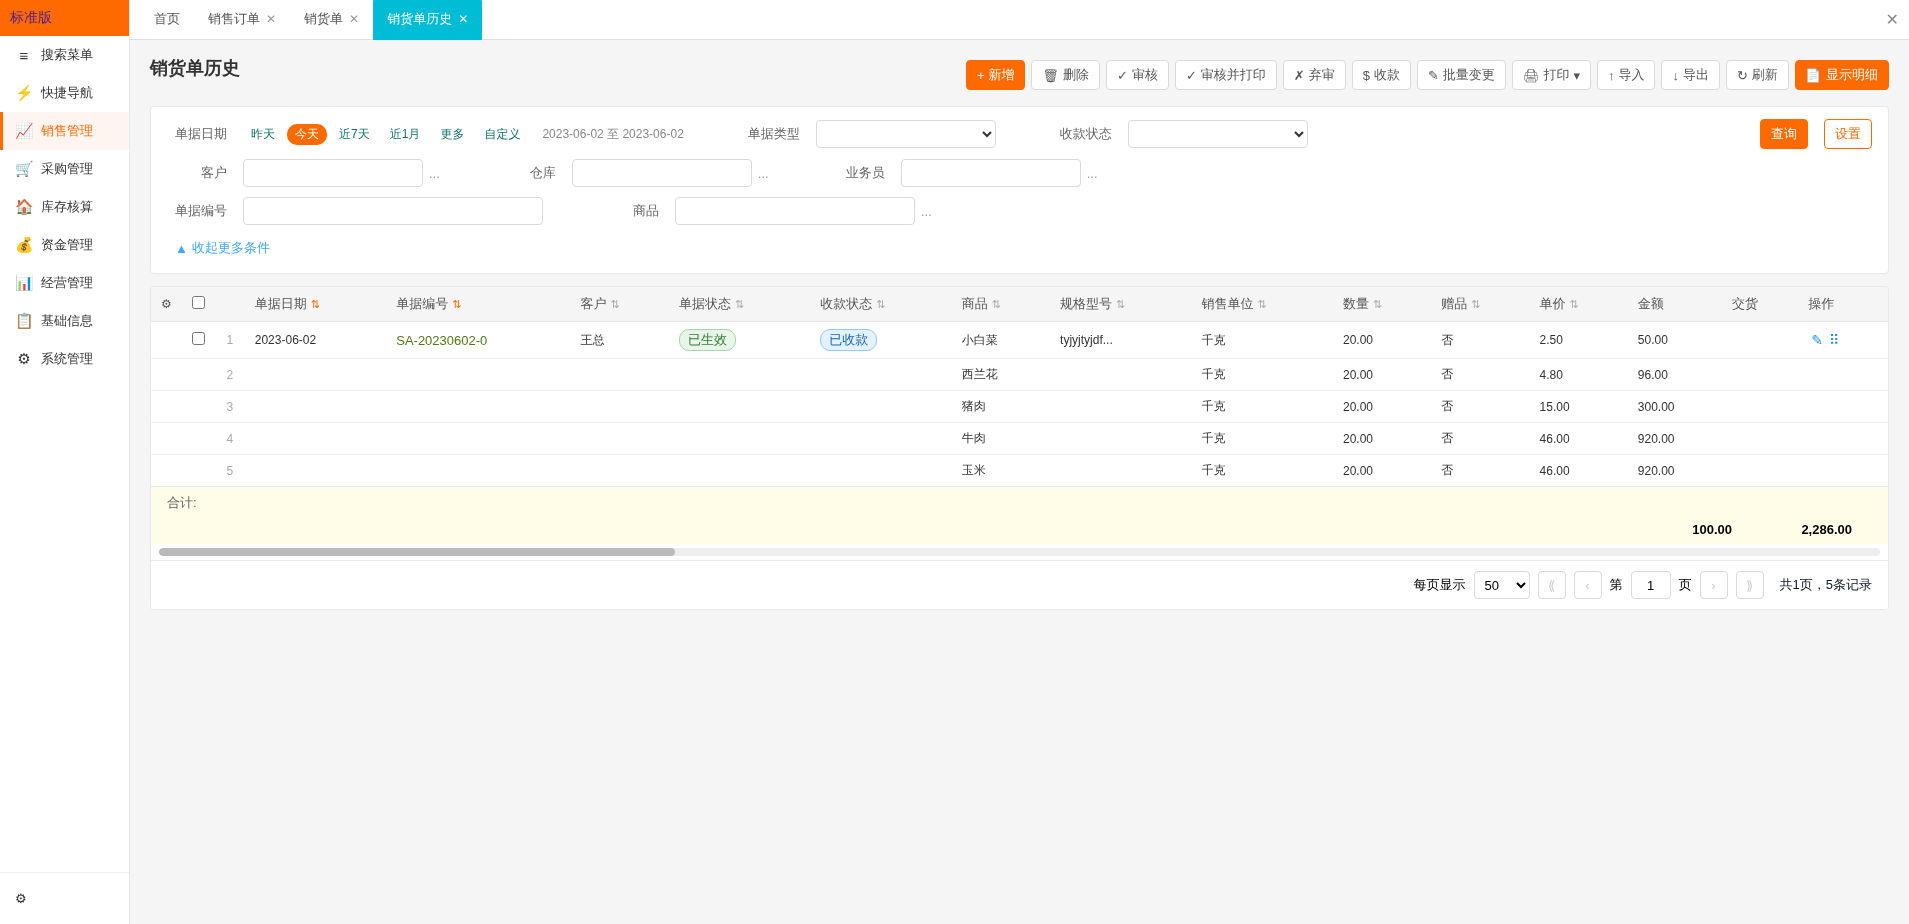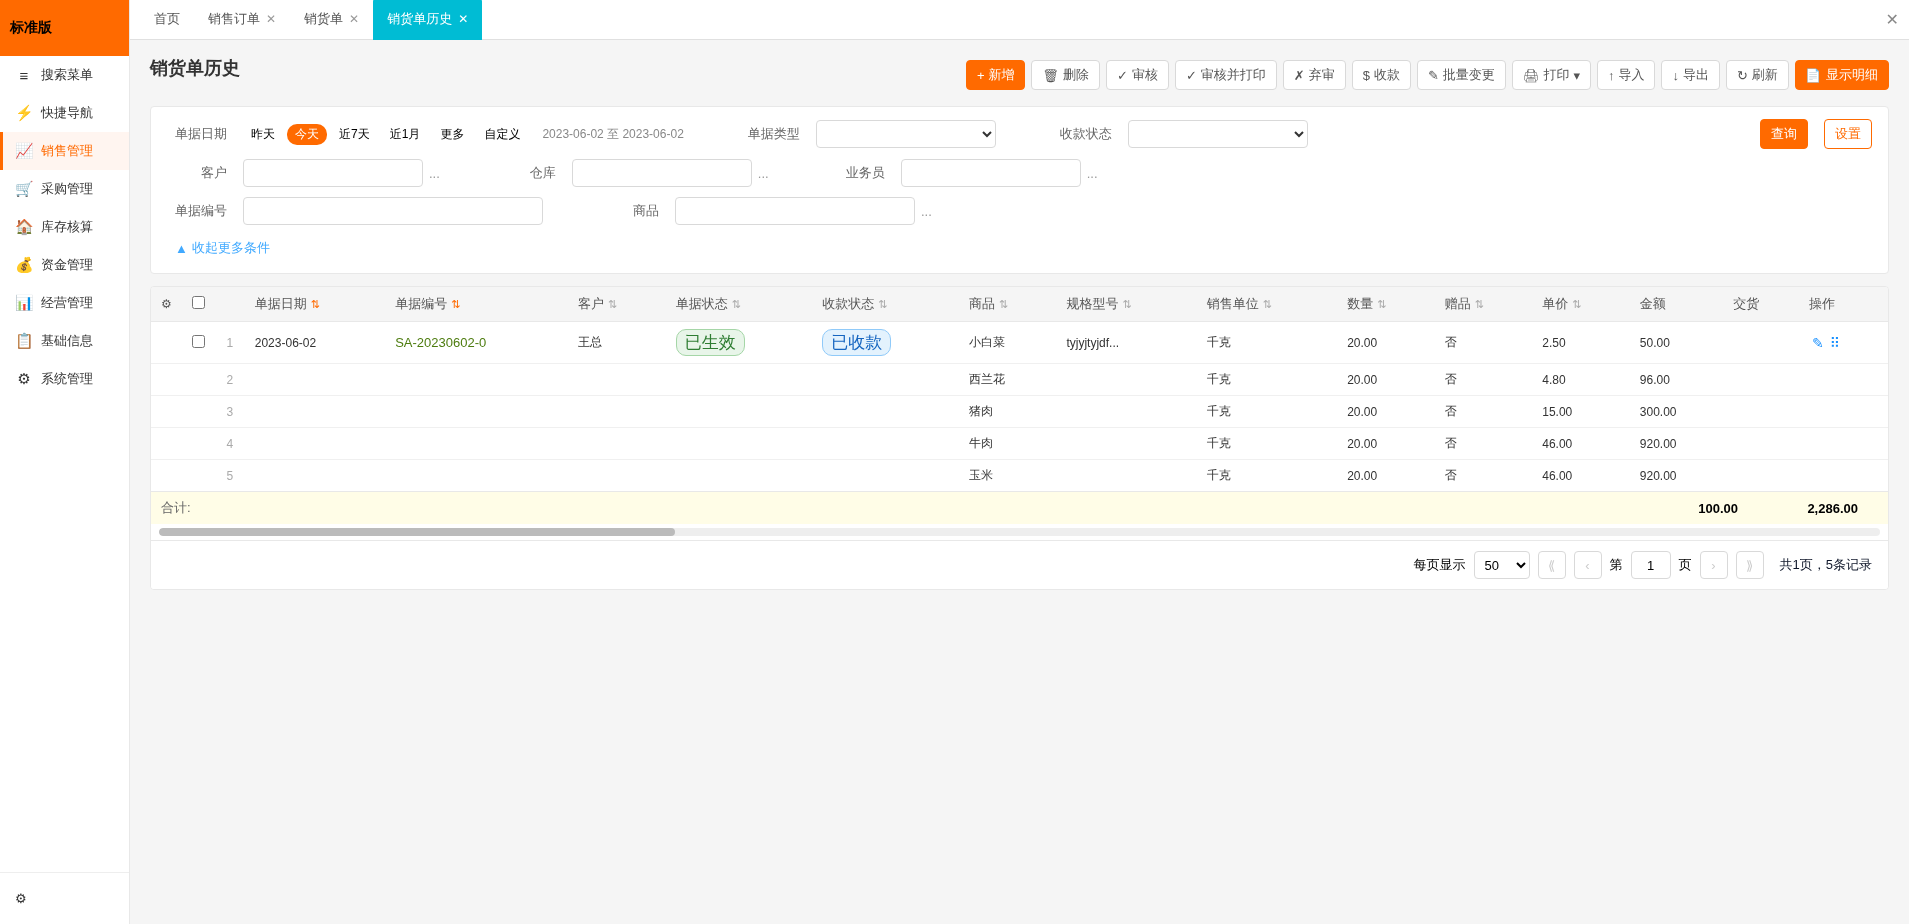--- a/index.html
+++ b/index.html
@@ -9,25 +9,25 @@
     .sidebar {
       width: 130px;
       background: #fff;
       border-right: 1px solid #e8e8e8;
       display: flex;
       flex-direction: column;
       flex-shrink: 0;
     }
     .sidebar-logo {
       background: #ff6a00;
-      color: #000000;
+      color: #4c1d95;
       padding: 8px 10px;
       font-size: 14px;
-      font-weight: bold;
-      height: 56px;
+      font-weight: normal;
+      height: 36px;
       display: flex;
       align-items: center;
     }
     .sidebar-item {
       display: flex;
       align-items: center;
       padding: 10px 12px;
       cursor: pointer;
       color: #333;
       gap: 8px;
@@ -129,21 +129,21 @@
       width: 180px;
       color: #333;
       background: #fff;
     }
     .date-quick-btns { display: flex; gap: 4px; align-items: center; }
     .date-quick-btn {
       padding: 2px 8px;
       border-radius: 4px;
       cursor: pointer;
       font-size: 12px;
-      color: #000000;
+      color: #0f766e;
     }
     .date-quick-btn.active { background: #ff6a00; color: #fff; border-radius: 10px; }
     .date-range-text { font-size: 12px; color: #888; }
     .filter-more-btn {
       display: flex;
       align-items: center;
       gap: 4px;
       color: #40a9ff;
       cursor: pointer;
       font-size: 12px;
@@ -179,36 +179,36 @@
       white-space: nowrap;
     }
     tr:last-child td { border-bottom: none; }
     .col-settings { width: 30px; text-align: center; }
     .col-checkbox { width: 30px; text-align: center; }
     .col-num { width: 30px; color: #aaa; text-align: center; }
     .badge {
       display: inline-block;
       padding: 1px 8px;
       border-radius: 10px;
-      font-size: 17px;
+      font-size: 13px;
     }
     .badge-green { background: #e8f5e9; color: #2e7d32; border: 1px solid #a5d6a7; }
     .badge-blue { background: #e3f2fd; color: #1565c0; border: 1px solid #90caf9; }
     .link-text { color: #4d7c0f; cursor: pointer; text-decoration: none; }
     .action-icon { color: #1890ff; cursor: pointer; font-size: 14px; margin: 0 3px; }
 
     
     .table-summary {
       background: #fffde7;
       display: flex;
-      align-items: center;
-      padding: 7px 10px;
+      padding: 7px 16px;
       border-top: 1px solid #e8e8e8;
       font-size: 12px;
       gap: 10px;
+      flex-direction: column;
     }
     .summary-label { color: #666; min-width: 60px; }
 
     
     .pagination {
       display: flex;
       align-items: center;
       justify-content: flex-end;
       padding: 10px 16px;
       gap: 8px;

